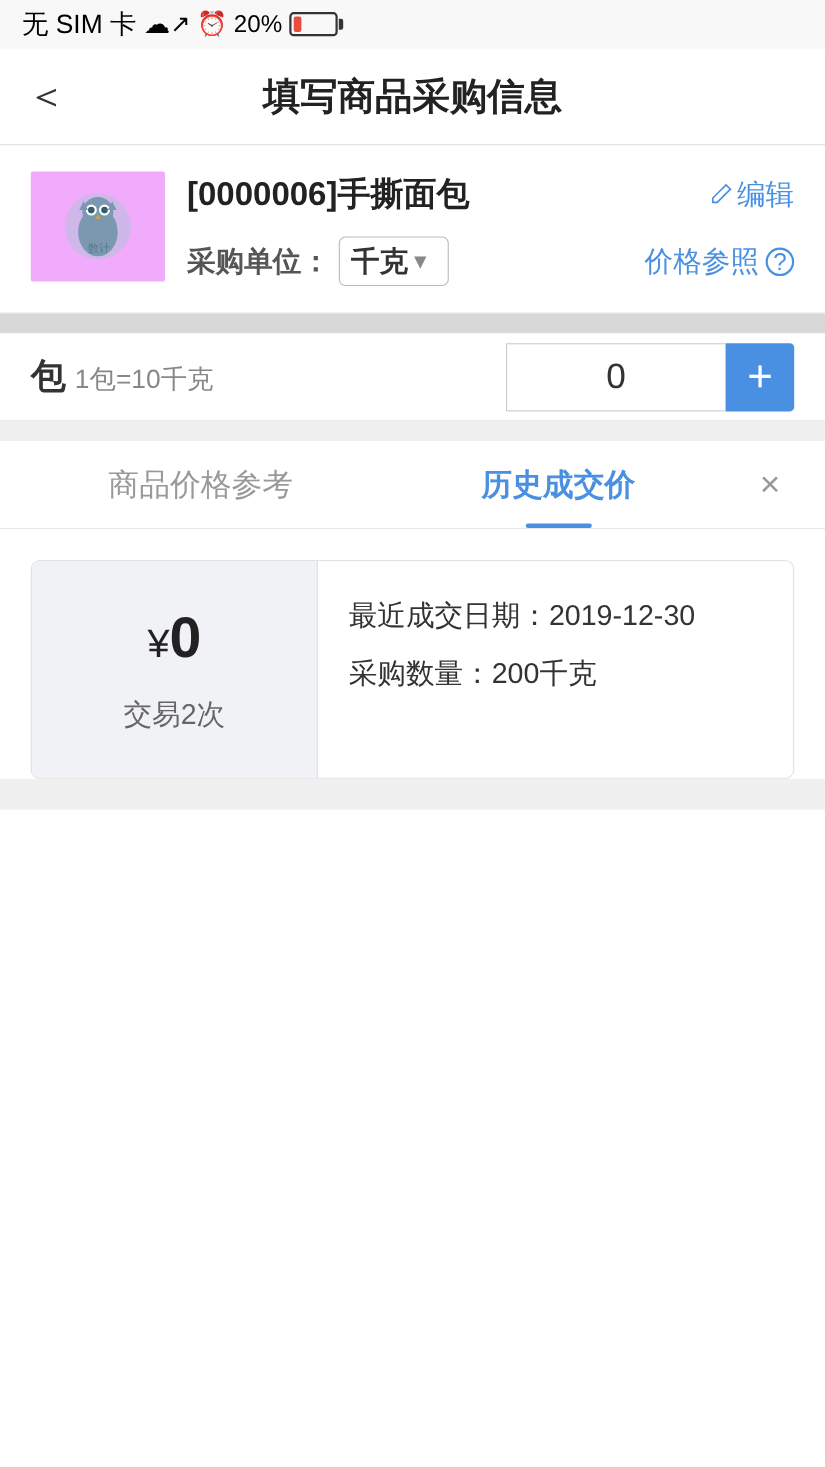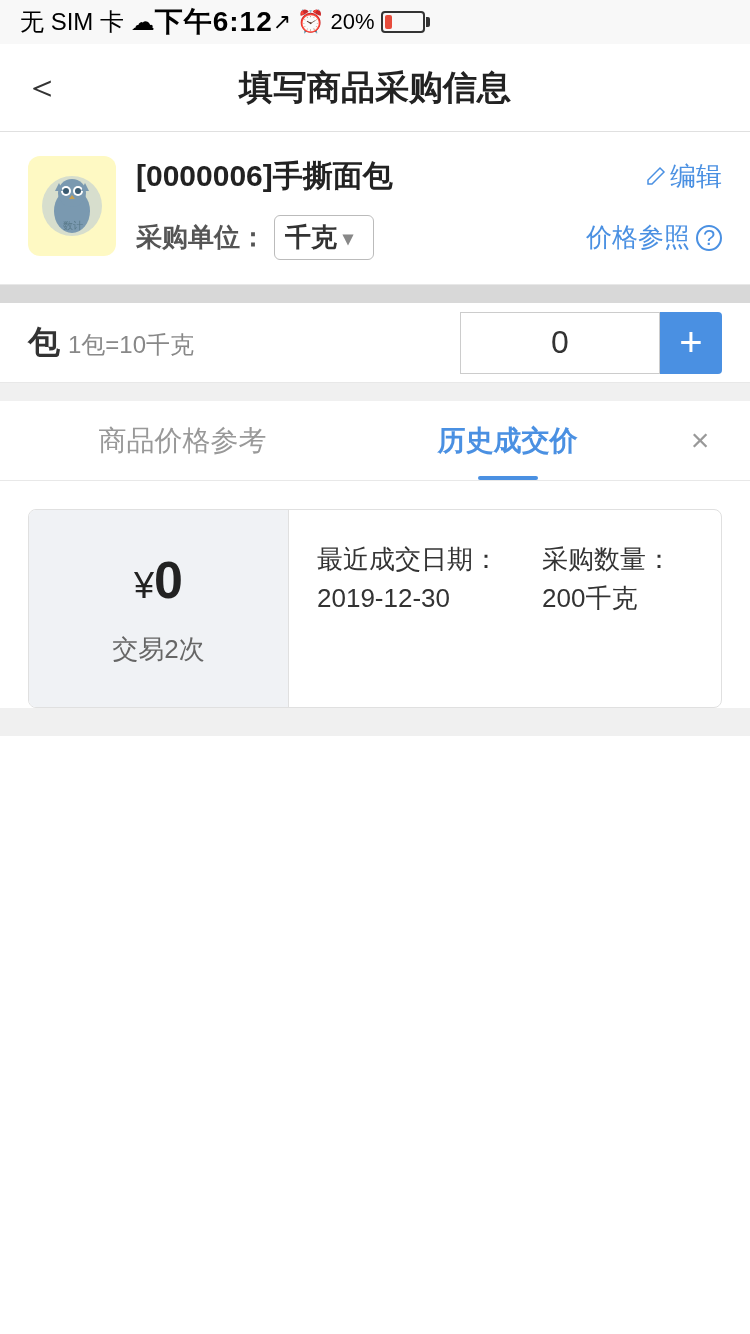--- a/index.html
+++ b/index.html
@@ -69,24 +69,24 @@
     .product-card {
       background: #fff;
       margin-top: 0;
       padding: 24px 28px;
       display: flex;
       align-items: flex-start;
       gap: 20px;
       border-bottom: 1px solid #e8e8e8;
     }
     .product-thumb {
-      width: 88px;
+      width: 122px;
       height: 100px;
-      background: #fef9c3;
-      border-radius: 12px;
+      background: #f0abfc;
+      border-radius: 2px;
       display: flex;
       align-items: center;
       justify-content: center;
       flex-shrink: 0;
       overflow: hidden;
     }
     .owl-logo {
       width: 70px;
       height: 70px;
       position: relative;
@@ -286,21 +286,21 @@
     }
     .price-trades {
       font-size: 26px;
       color: #666;
       margin-top: 22px;
     }
     .price-right {
       flex: 1;
       padding: 30px 28px;
       display: flex;
-      flex-direction: row;
+      flex-direction: column;
       gap: 14px;
     }
     .detail-row {
       font-size: 26px;
       color: #333;
       line-height: 1.5;
     }
 
     
     .bottom-area {
@@ -309,21 +309,20 @@
       min-height: 600px;
     }
   </style>
 </head>
 <body>
 
 <div class="status-bar">
   <div class="status-left">
     <span>无 SIM 卡 ☁</span>
   </div>
-  <div class="status-center">下午6:12</div>
   <div class="status-right">
     <span>↗</span>
     <span>⏰</span>
     <span>20%</span>
     <div class="battery-icon">
       <div class="battery-fill"></div>
     </div>
   </div>
 </div>
 

